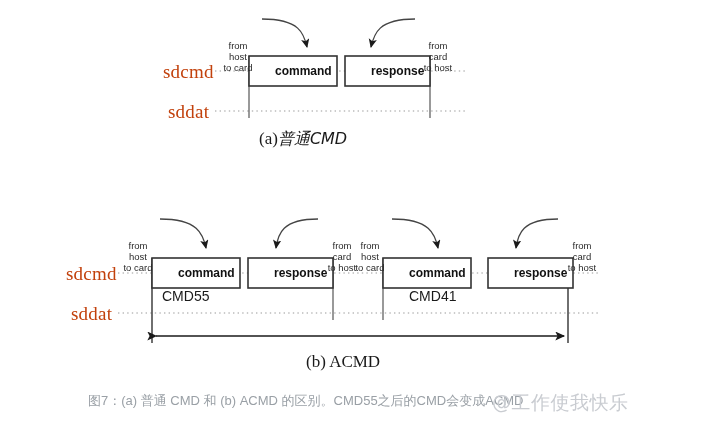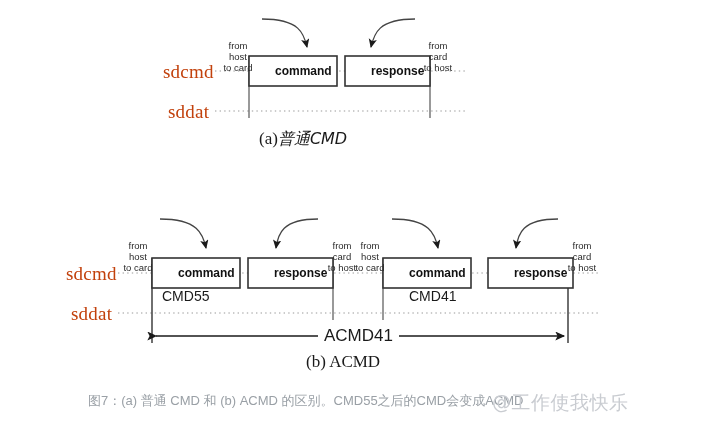--- a/index.html
+++ b/index.html
@@ -173,21 +173,20 @@
     <div>from</div>
     <div>host</div>
     <div>to card</div>
   </div>
   <div class="tx annot" style="left:556px;top:214px;width:52px;">
     <div>from</div>
     <div>card</div>
     <div>to host</div>
   </div>
 
-  <div class="tx spanlabel" style="left:318px;top:326px;">ACMD41</div>
 
   <div class="tx subcap" style="left:306px;top:352px;">
     <span>(b)</span>
     <span>ACMD</span>
   </div>
 
   <div class="caption">图7：(a) 普通 CMD 和 (b) ACMD 的区别。CMD55之后的CMD会变成ACMD</div>
   <div class="watermark">@工作使我快乐</div>
 
 </div>

